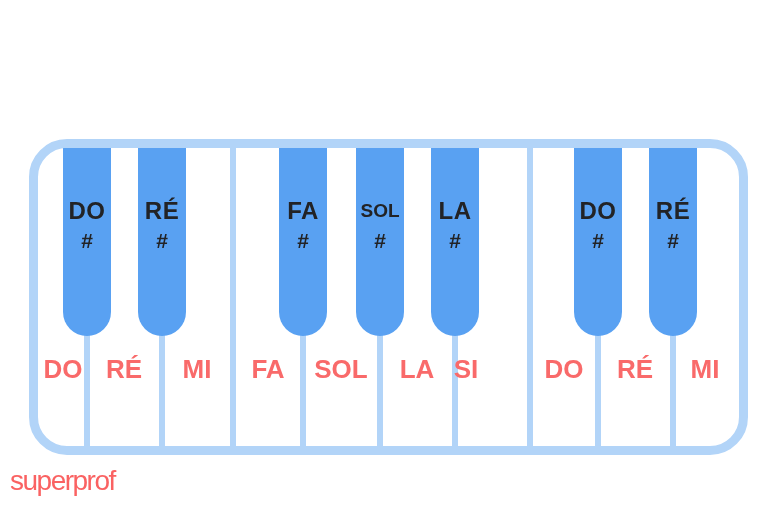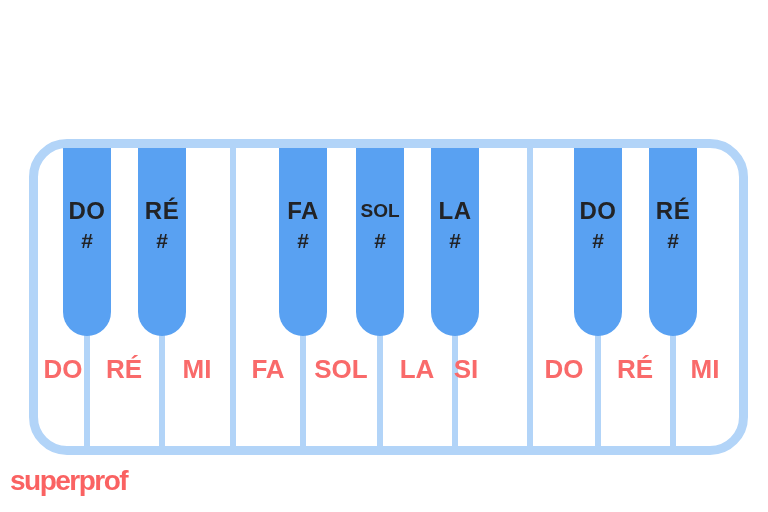--- a/index.html
+++ b/index.html
@@ -108,21 +108,21 @@
   .wk8  { left: 526px; }
   .wk9  { left: 597px; }
   .wk10 { left: 667px; }
 
   
   .brand {
     position: absolute;
     left: 10px;
     top: 465px;
     font-size: 28px;
-    font-weight: 700;
+    font-weight: 400;
     letter-spacing: -1.5px;
     color: var(--brand-red, #FA6262);
   }
 </style>
 </head>
 <body>
 
 <div class="stage">
 
   <div class="keyboard">

